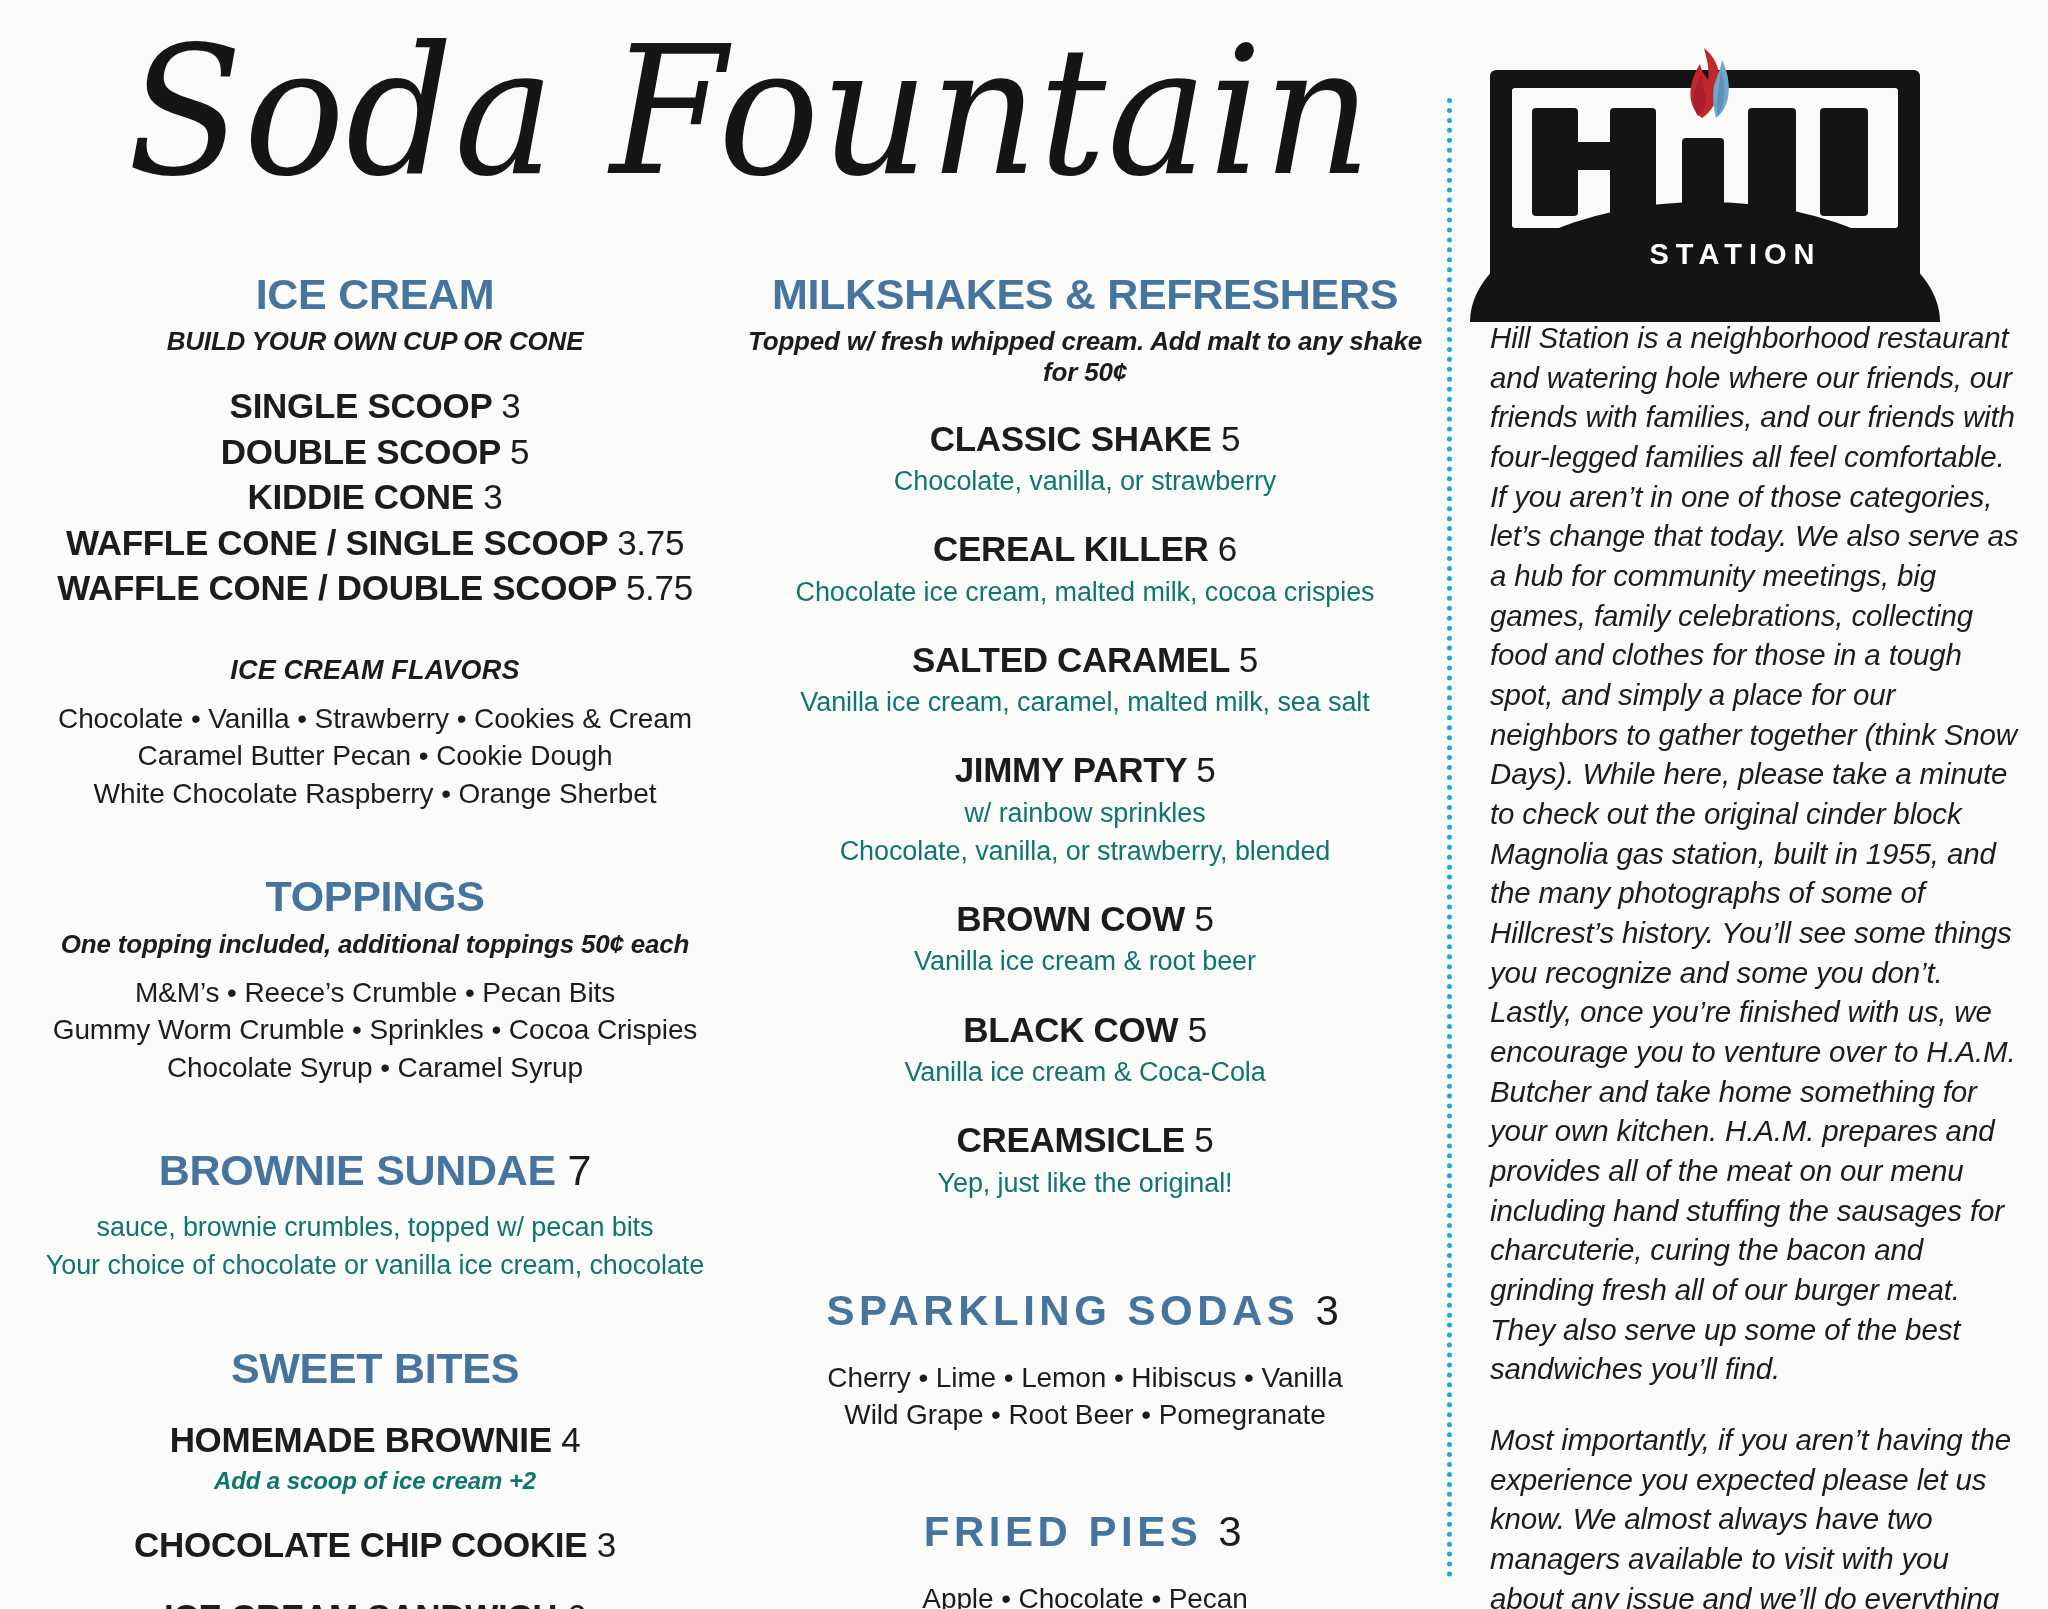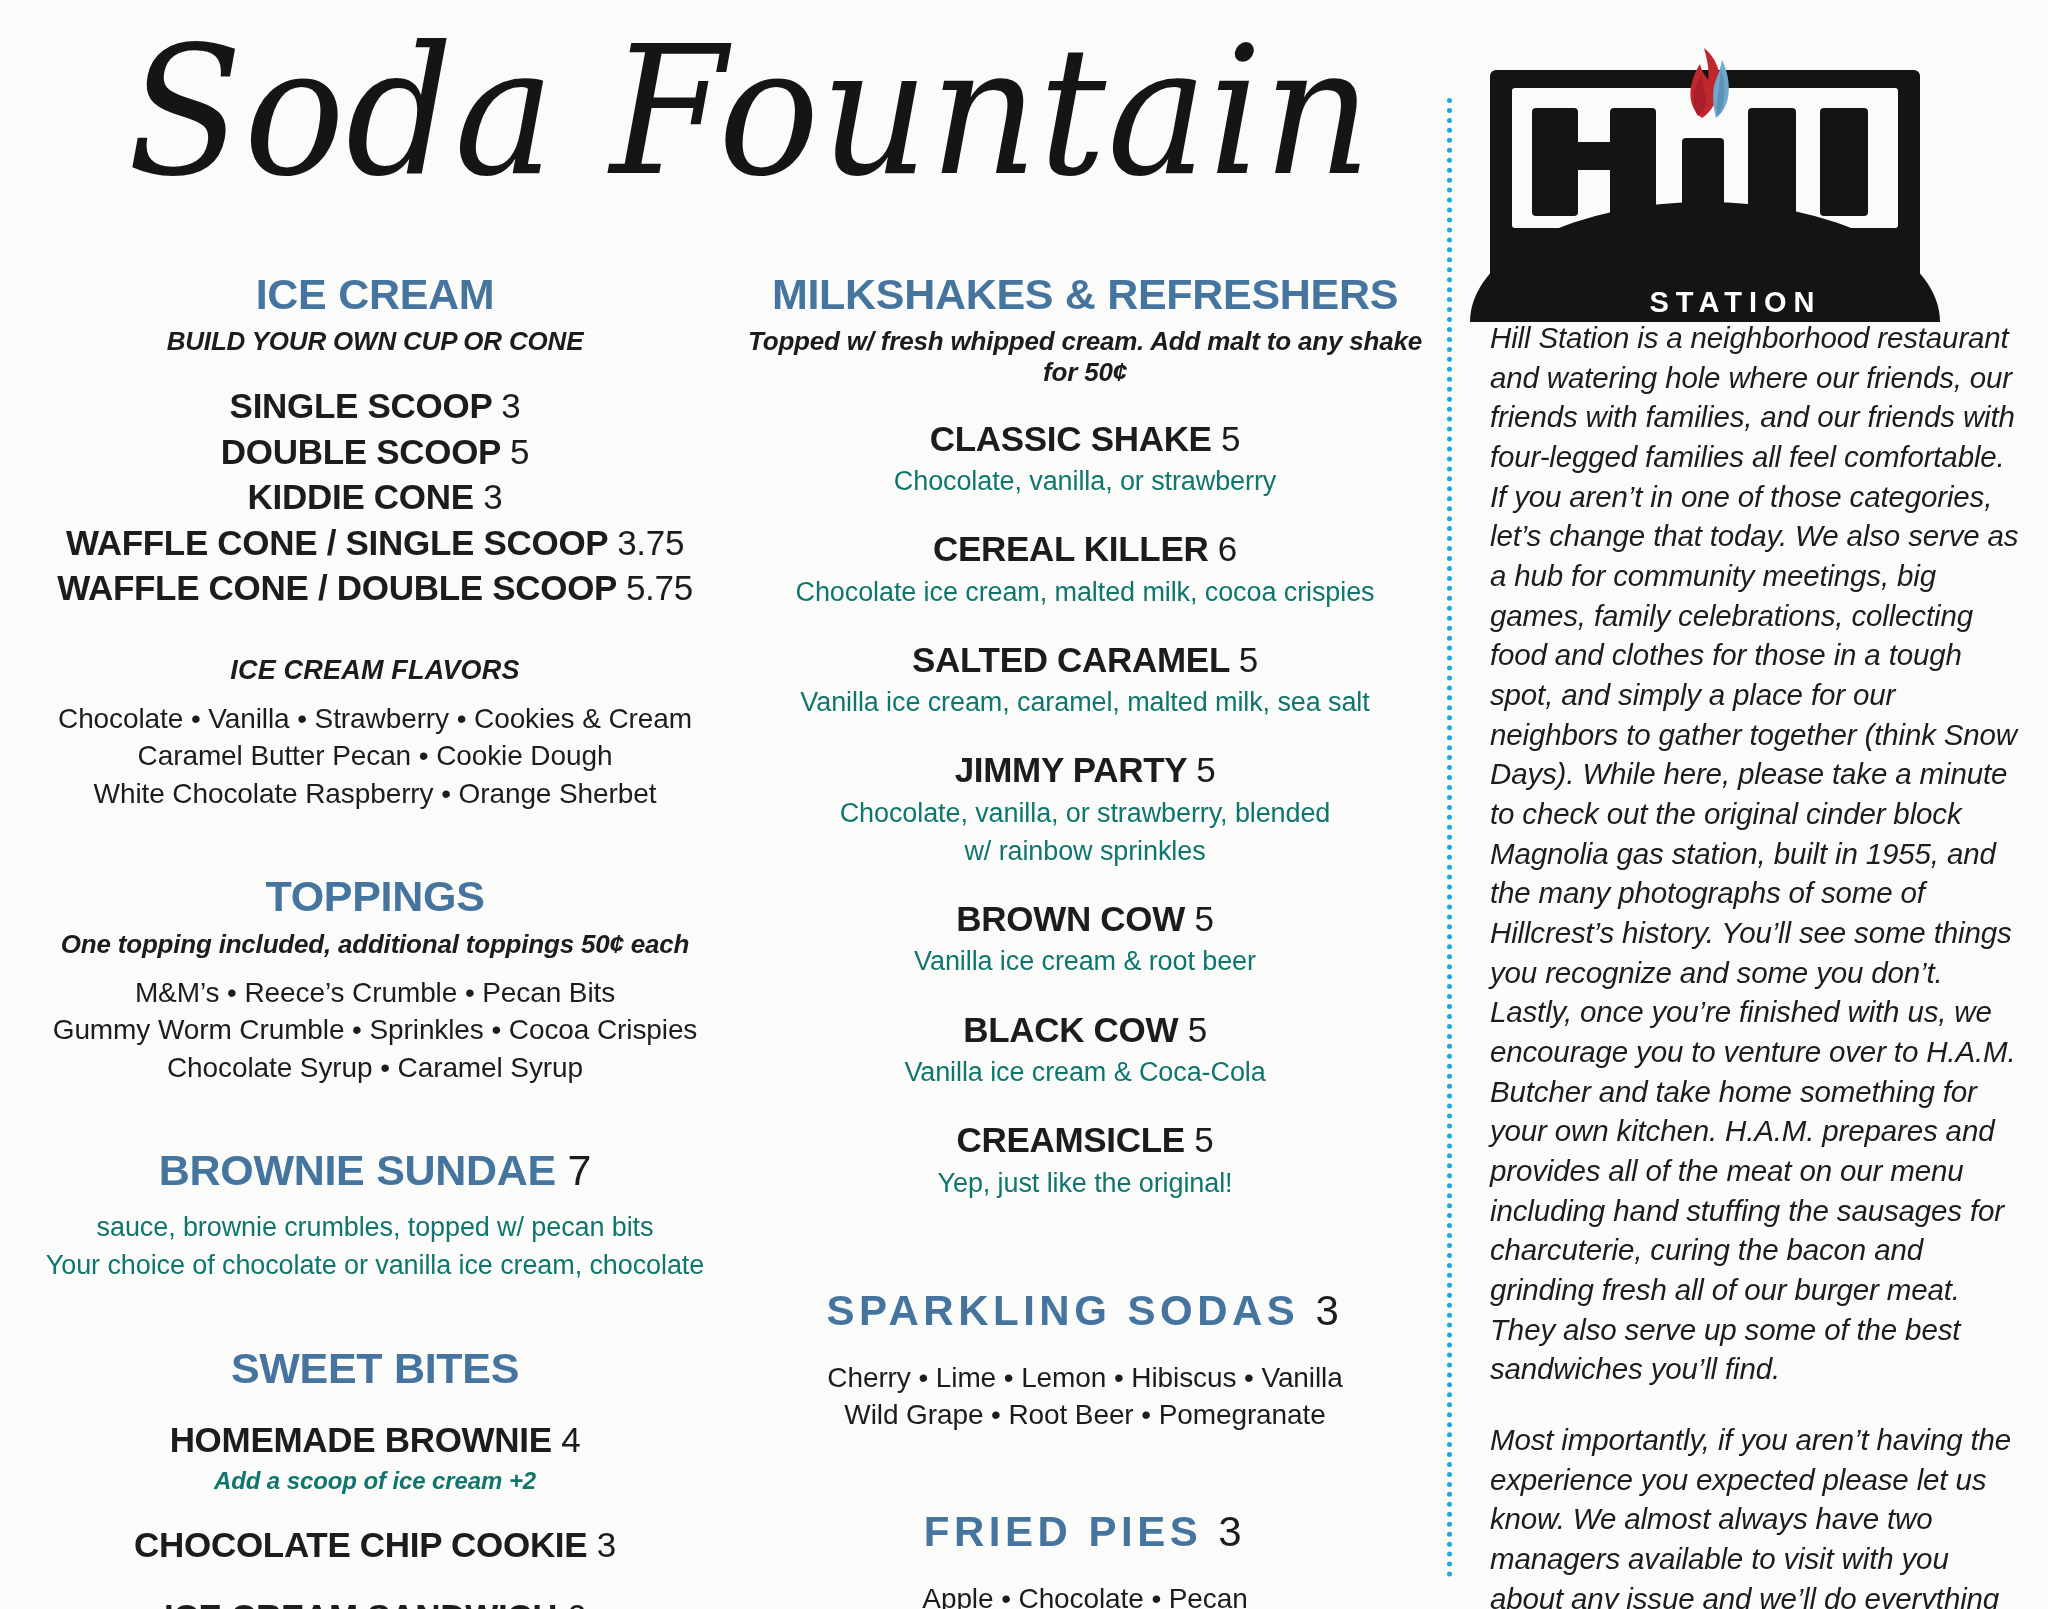--- a/index.html
+++ b/index.html
@@ -176,21 +176,20 @@
   .station-txt {
     position: absolute;
     left: 0; top: 208px;
     width: 491px;
     text-align: center;
     color: #ffffff;
     font-weight: 700;
     font-size: 29px;
     letter-spacing: 7px;
     z-index: 6;
-    margin-top: 48px;
   }
   .flame { position: absolute; left: 186px; top: 16px; width: 64px; height: 72px; z-index: 7;}
 
   .about-p {
     font-style: italic;
     font-size: 29.5px;
     line-height: 1.345;
     color: #1c1c1c;
     letter-spacing: -0.15px;
   }
@@ -314,22 +313,22 @@
           <span class="price">5</span>
         </div>
         <div class="item-desc">Vanilla ice cream, caramel, malted milk, sea salt</div>
       </div>
 
       <div class="shake-block">
         <div class="item-name">
           <span>JIMMY PARTY</span>
           <span class="price">5</span>
         </div>
+        <div class="item-desc">w/ rainbow sprinkles</div>
         <div class="item-desc">Chocolate, vanilla, or strawberry, blended</div>
-        <div class="item-desc">w/ rainbow sprinkles</div>
       </div>
 
       <div class="shake-block">
         <div class="item-name">
           <span>BROWN COW</span>
           <span class="price">5</span>
         </div>
         <div class="item-desc">Vanilla ice cream &amp; root beer</div>
       </div>
 

